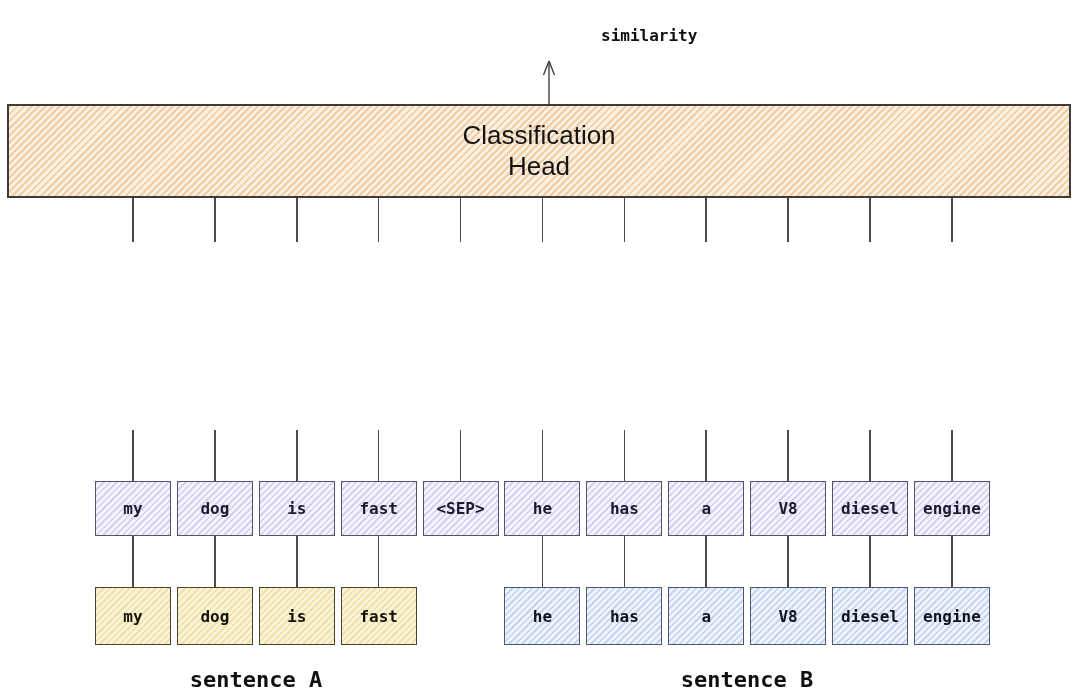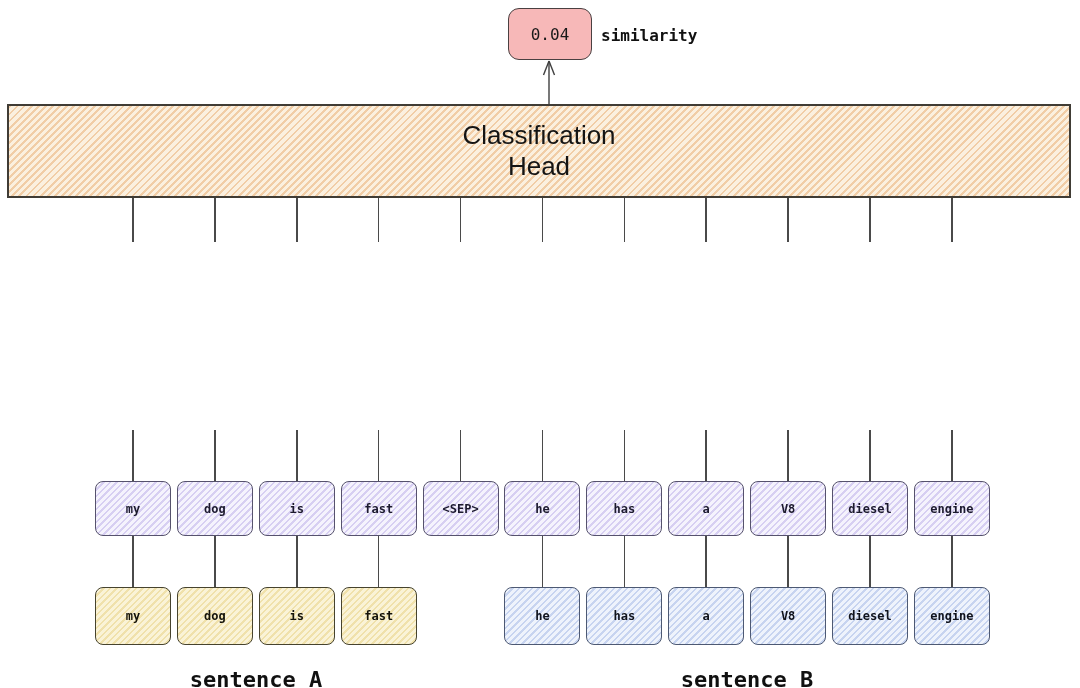--- a/index.html
+++ b/index.html
@@ -38,43 +38,40 @@
   
   .colrow{position:absolute;left:95px;width:895px;display:flex;justify-content:space-between;}
   .cell{width:76px;display:flex;align-items:stretch;justify-content:center;}
   .vline{width:1.5px;background:var(--connector);}
   .row-conn-top{top:198px;height:44px;}
   .row-conn-mid{top:430px;height:51px;}
   .row-tokens{top:481px;height:55px;}
   .row-conn-bot{top:536px;height:51px;}
   .row-words{top:587px;height:58px;}
 
-  .tok{width:100px;height:100%;box-sizing:border-box;border-radius:8px;
+  .tok{width:100px;height:100%;box-sizing:border-box;border-radius:0;
     display:flex;align-items:center;justify-content:center;
-    font-family:"DejaVu Sans Mono",monospace;font-weight:bold;font-size:12px;color:#1c1a2e;}
+    font-family:"DejaVu Sans Mono",monospace;font-weight:bold;font-size:16px;color:#1c1a2e;}
   .tok-purple{border:1.5px solid var(--token-border);
     background:repeating-linear-gradient(135deg,var(--token-stripe) 0 1.8px,var(--token-fill) 1.8px 4.6px);}
   .tok-yellow{border:1.5px solid var(--sentence-a-border);color:#14130a;
     background:repeating-linear-gradient(135deg,var(--sentence-a-stripe) 0 1.8px,var(--sentence-a-fill) 1.8px 4.6px);}
   .tok-blue{border:1.5px solid var(--sentence-b-border);color:#10131c;
     background:repeating-linear-gradient(135deg,var(--sentence-b-stripe) 0 1.8px,var(--sentence-b-fill) 1.8px 4.6px);}
 
   .sent-label{position:absolute;top:651px;height:28px;line-height:28px;text-align:center;
     font-family:"DejaVu Sans Mono",monospace;font-weight:bold;font-size:22px;color:#101010;margin-top:15px;}
   .sent-a{left:95px;width:322px;}
   .sent-b{left:504px;width:486px;}
 </style>
 </head>
 <body>
 
 <div class="canvas">
 
-  <div class="sim-box">
-    <span>0.04</span>
-  </div>
   <div class="sim-label">similarity</div>
 
   <svg class="arrow" width="18" height="48" viewBox="0 0 18 48">
     <line x1="9" y1="47" x2="9" y2="4" stroke="#3f3f3f" stroke-width="1.4"></line>
     <line x1="9" y1="3" x2="3.5" y2="17" stroke="#3f3f3f" stroke-width="1.4"></line>
     <line x1="9" y1="3" x2="14.5" y2="17" stroke="#3f3f3f" stroke-width="1.4"></line>
   </svg>
 
   <div class="block head-block">
     <span>Classification

